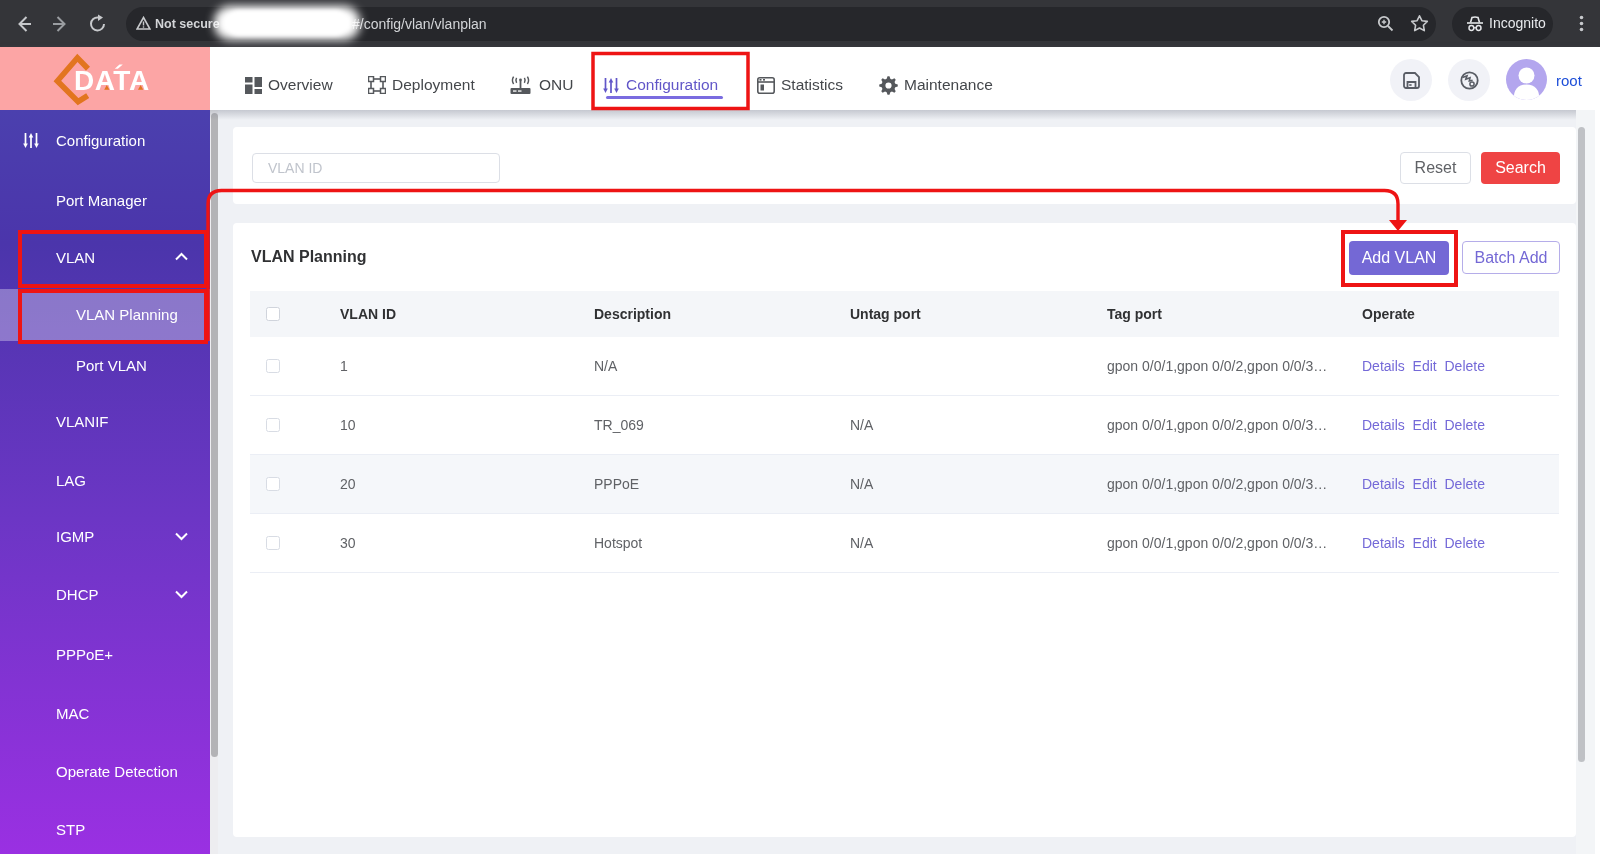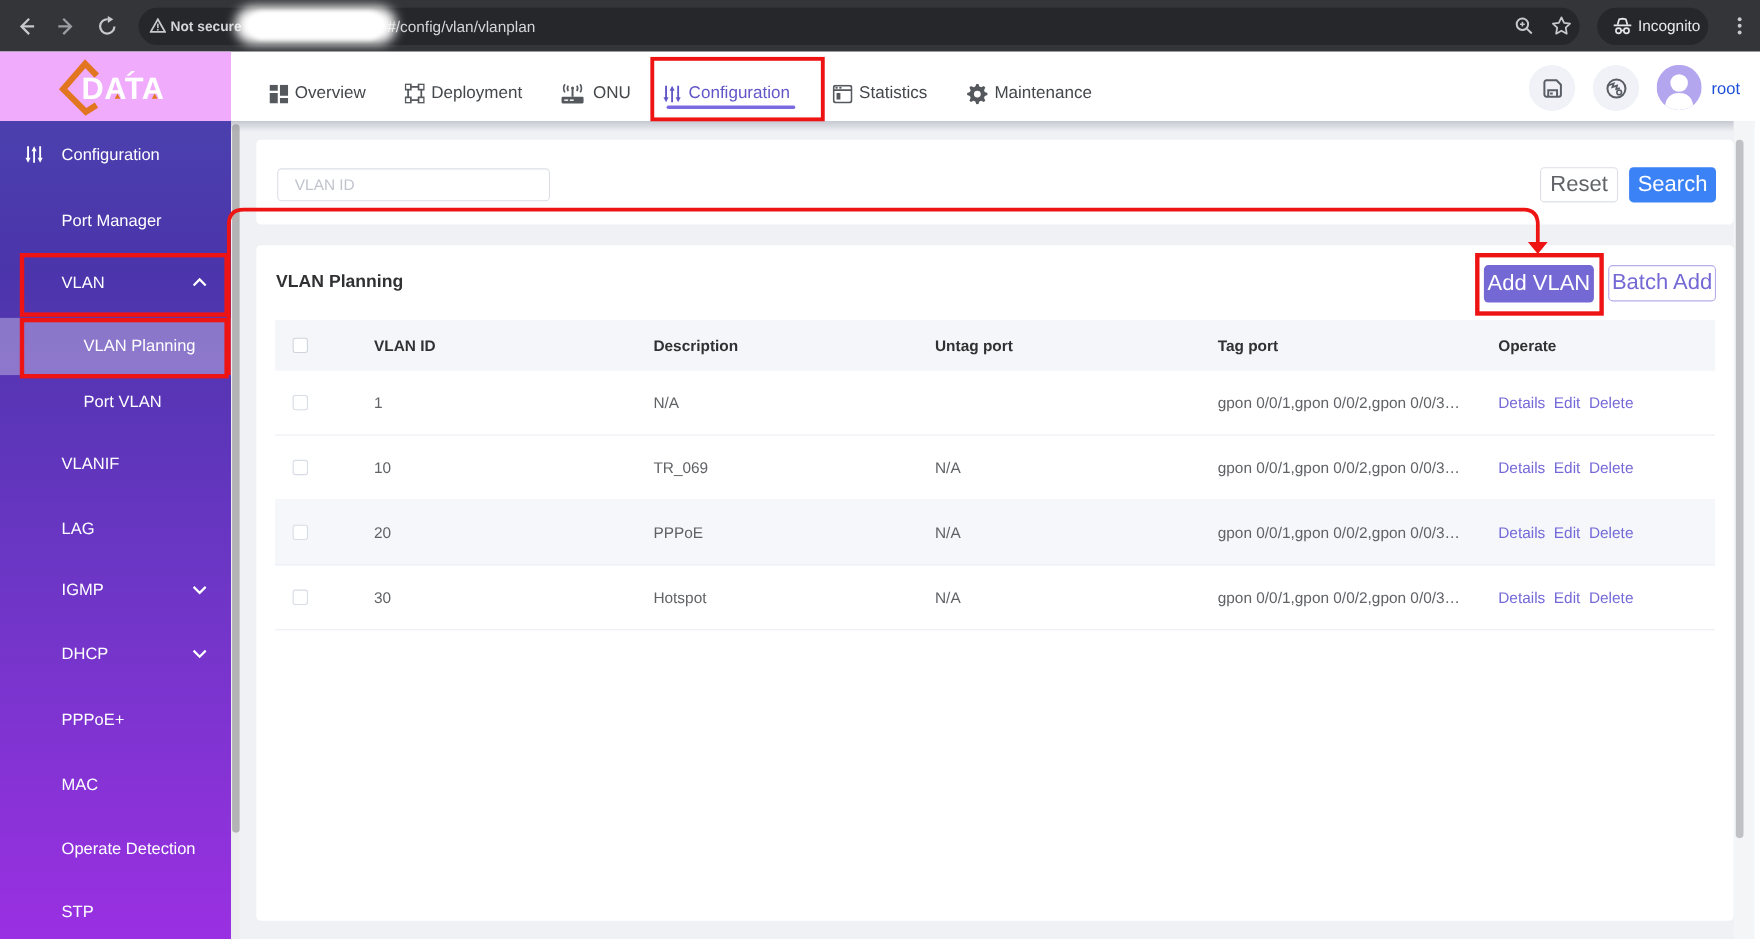--- a/index.html
+++ b/index.html
@@ -8,43 +8,43 @@
   .abs { position:absolute; }
 
   
   #chrome { position:absolute; left:0; top:0; width:1600px; height:47px; background:#343539; }
   #urlpill { position:absolute; left:126px; top:7px; width:1310px; height:34px; background:#26272b; border-radius:17px; }
   #incog { position:absolute; left:1452px; top:7px; width:101px; height:34px; background:#26272b; border-radius:17px; }
   .ctext { color:#d3d5d8; font-size:13.5px; }
 
   
   #header { position:absolute; left:0; top:47px; width:1600px; height:63px; background:#fff; box-shadow:0 2px 6px rgba(90,95,110,0.28); }
-  #logoblock { position:absolute; left:0; top:47px; width:210px; height:63px; background:#f0abfc; }
+  #logoblock { position:absolute; left:0; top:47px; width:210px; height:63px; background:#fca5a5; }
   .navitem { position:absolute; top:47px; height:76px; display:flex; align-items:center; gap:6px; color:#44474b; font-size:15.5px; }
   .navitem svg { display:block; }
 
   
   #sidebar { position:absolute; left:0; top:110px; width:210px; height:744px;
      background:linear-gradient(180deg,#4b40ae 0%, #4b35ab 18%, #6c36c5 55%, #9a30e2 100%); }
   #sbtrack { position:absolute; left:210px; top:110px; width:8px; height:744px; background:#ededf0; }
   #sbthumb { position:absolute; left:211px; top:113px; width:7px; height:644px; background:#b3b3b6; border-radius:4px; }
   .mi { position:absolute; left:0; width:210px; color:#fff; font-size:15px; }
   .hl { position:absolute; left:0; top:289px; width:210px; height:52px; background:rgba(255,255,255,0.33); }
 
   
   #content { position:absolute; left:218px; top:110px; width:1377px; height:744px; background:#eff1f5; }
   #topshadow { position:absolute; left:210px; top:110px; width:1385px; height:10px;
      background:linear-gradient(180deg, rgba(120,125,140,0.35), rgba(120,125,140,0)); }
   .panel { position:absolute; background:#fff; border-radius:4px; }
   #panel1 { left:233px; top:127px; width:1343px; height:77px; }
   #panel2 { left:233px; top:223px; width:1343px; height:614px; }
   #vlaninput { position:absolute; left:252px; top:153px; width:248px; height:30px; border:1px solid #dcdfe6; border-radius:4px; background:#fff; color:#c0c4cc; font-size:14px; line-height:28px; padding-left:15px; }
-  .btn { position:absolute; height:32px; border-radius:4px; font-size:20px; display:flex; align-items:center; justify-content:center; }
+  .btn { position:absolute; height:32px; border-radius:4px; font-size:16px; display:flex; align-items:center; justify-content:center; }
   #breset { left:1400px; top:152px; width:71px; border:1px solid #dcdfe6; background:#fff; color:#606266; }
-  #bsearch { left:1481px; top:152px; width:79px; background:#3b82f6; color:#fff; }
+  #bsearch { left:1481px; top:152px; width:79px; background:#ef4444; color:#fff; }
   #baddvlan { left:1349px; top:241px; width:100px; height:34px; background:#7468d5; color:#fff; }
   #bbatch { left:1462px; top:241px; width:98px; height:33px; background:#fff; border:1px solid #b5ade9; color:#7468d5; }
   #ptitle { position:absolute; left:251px; top:248px; font-size:16px; font-weight:bold; color:#303133; }
 
   
   #thead { position:absolute; left:250px; top:291px; width:1309px; height:46px; background:#f4f6f9; }
   .trow { position:absolute; left:250px; width:1309px; height:59px; border-bottom:1px solid #ebeef5; }
   .cell { position:absolute; top:0; height:100%; display:flex; align-items:center; font-size:14px; color:#606266; white-space:nowrap; }
   .hcell { font-weight:bold; color:#303133; }
   .cb { position:absolute; left:16px; top:50%; margin-top:-7px; width:14px; height:14px; border:1px solid #d8dce4; border-radius:2.5px; background:#fff; }

